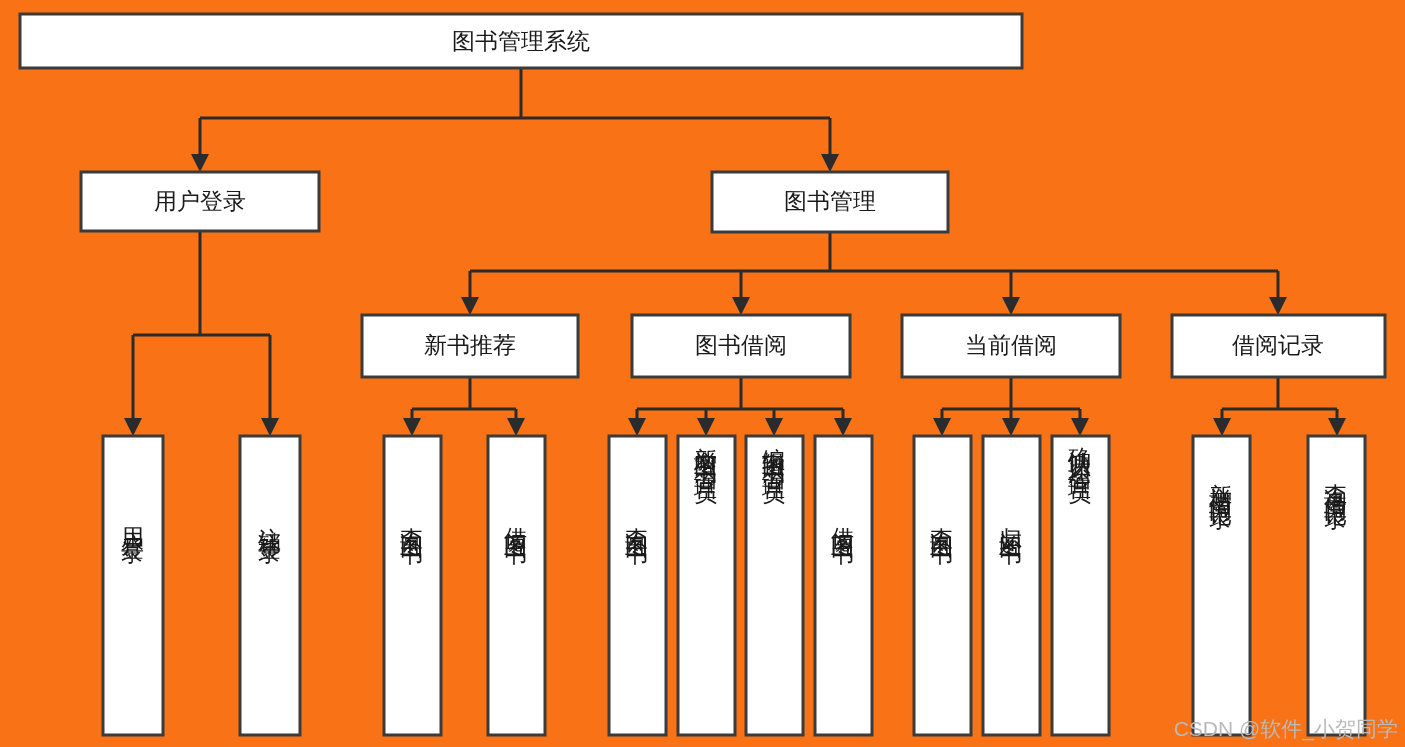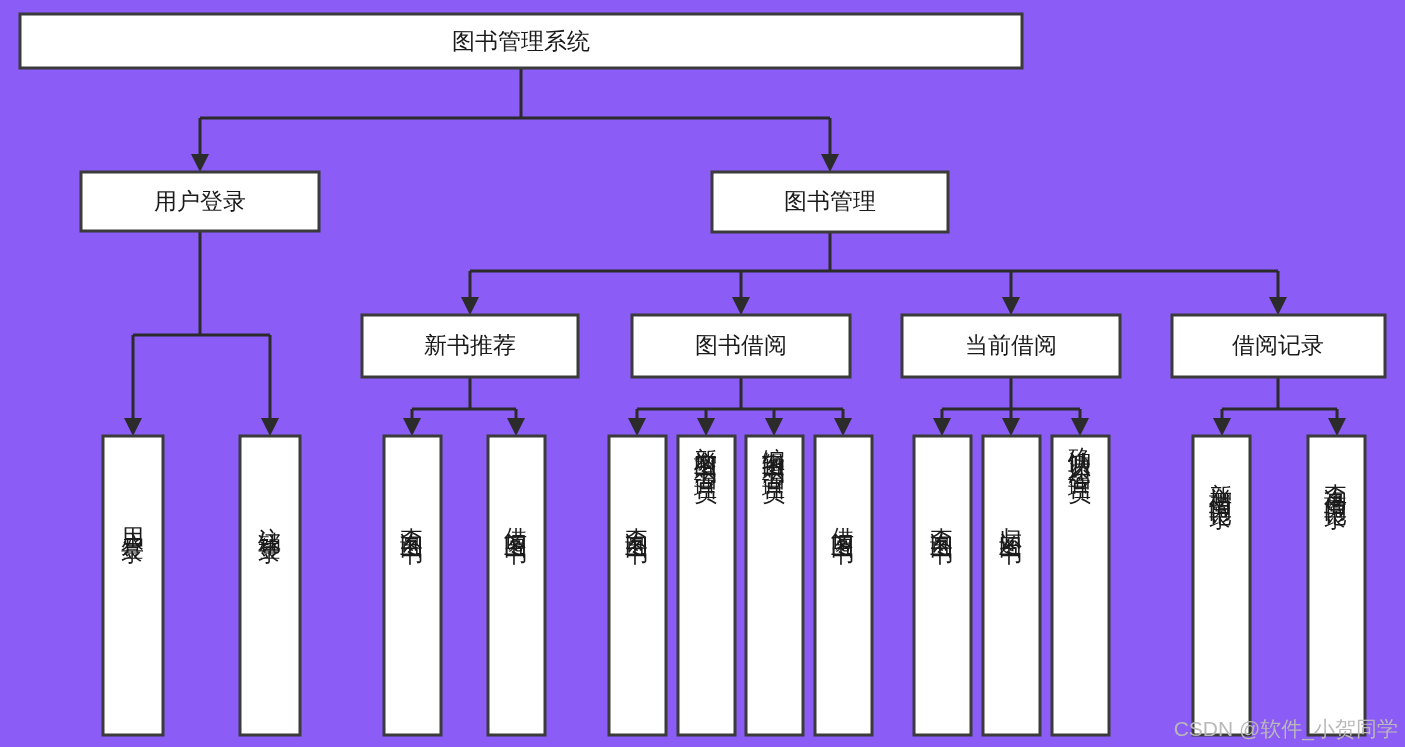--- a/index.html
+++ b/index.html
@@ -8,21 +8,21 @@
     padding: 0;
     background: #ffffff;
   }
   body {
     font-family: "Liberation Sans", "DejaVu Sans", sans-serif;
   }
   #diagram-root {
     position: relative;
     width: 1405px;
     height: 747px;
-    background: #8b5cf6;
+    background: #f97316;
     overflow: hidden;
   }
   svg.diagram-canvas {
     position: absolute;
     left: 0;
     top: 0;
     width: 1405px;
     height: 747px;
     display: block;
   }

